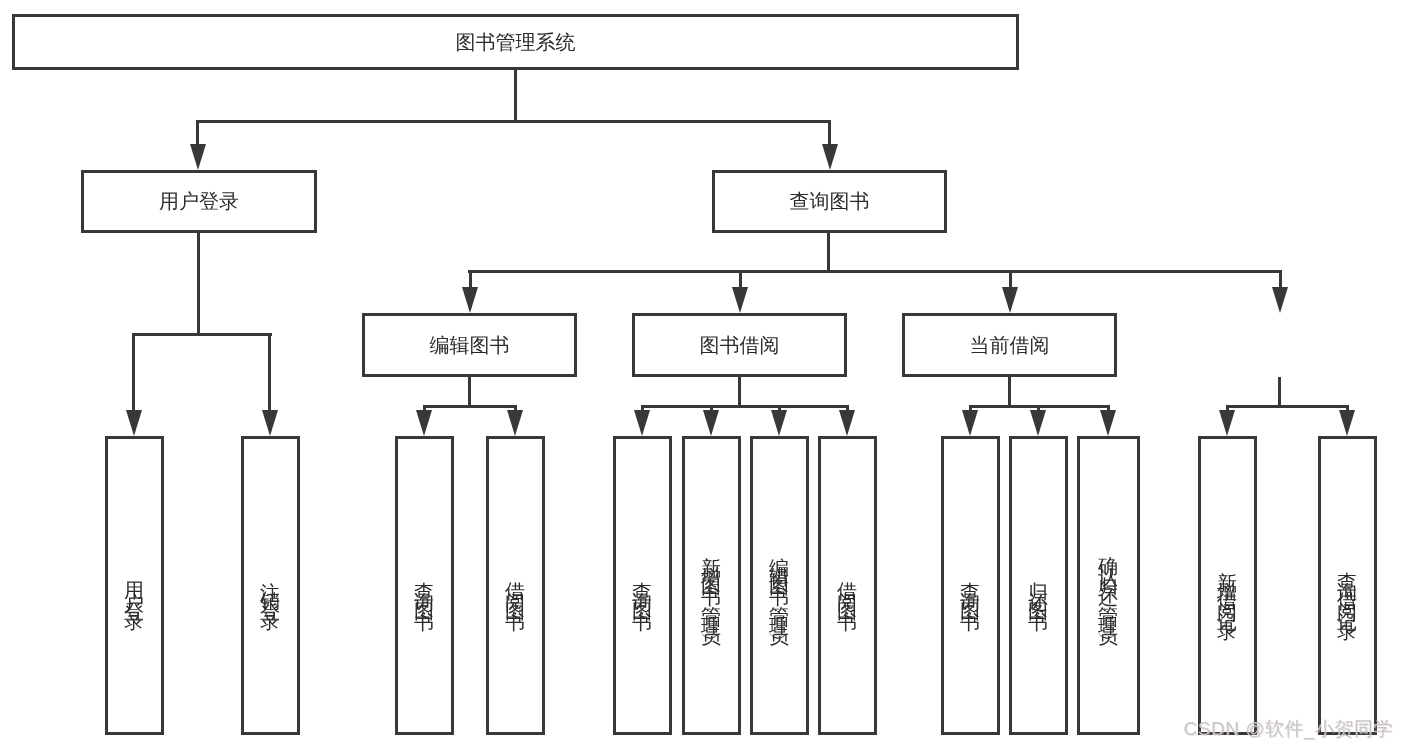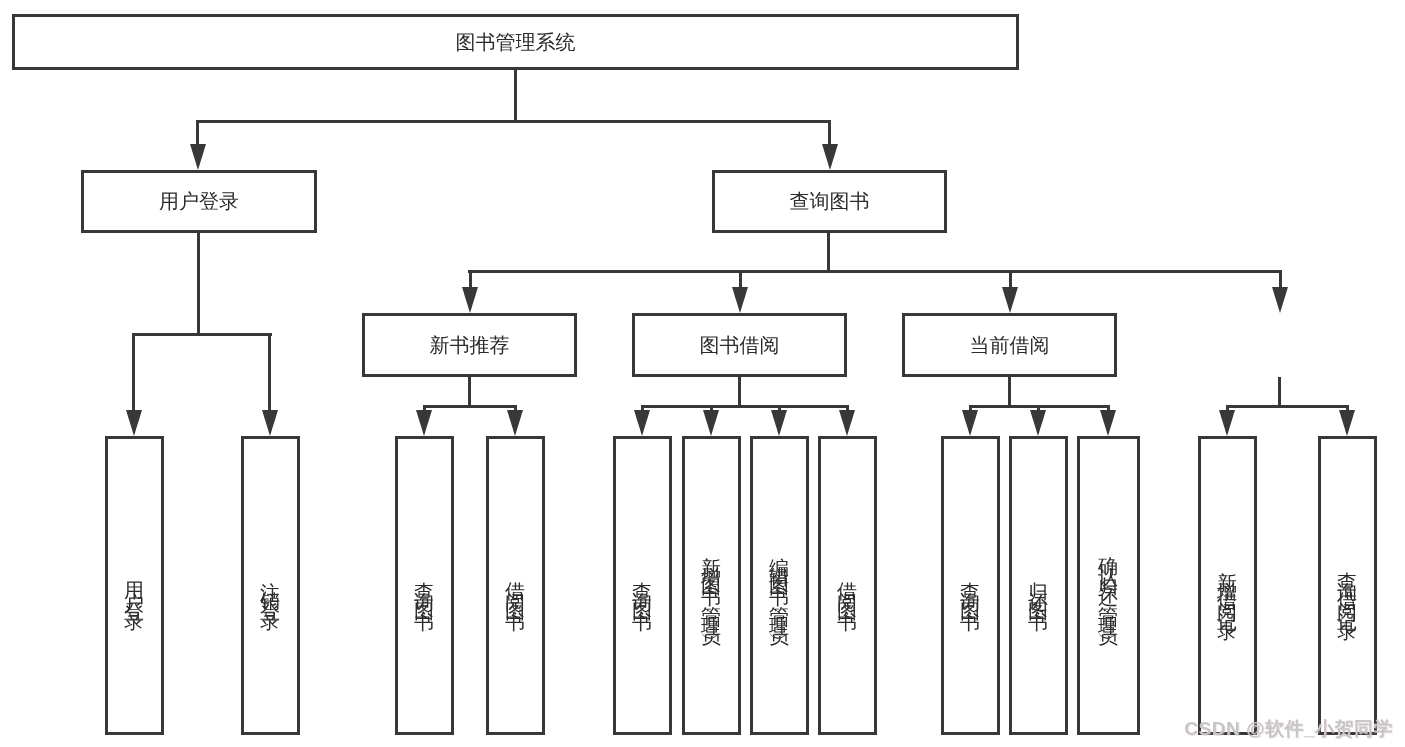--- a/index.html
+++ b/index.html
@@ -57,21 +57,20 @@
   .watermark {
     position: absolute;
     top: 716px;
     right: 12px;
     font-size: 19px;
     letter-spacing: 0.5px;
     color: #c6c6c6;
     text-shadow: 1px 1px 0 rgba(225, 190, 190, 0.45);
     z-index: 5;
     white-space: nowrap;
-    font-weight: bold;
   }
 </style>
 </head>
 <body>
 
 <div class="stage">
 
   <div class="node" style="left:12px; top:14px; width:1007px; height:56px;">图书管理系统</div>
 
   <div class="vline" style="left:514px; top:70px; height:52px;"></div>
@@ -95,21 +94,21 @@
   <div class="hline" style="left:468px; top:270px; width:813px;"></div>
   <div class="vline" style="left:469px; top:270px; height:20px;"></div>
   <div class="tri" style="left:462px; top:287px;"></div>
   <div class="vline" style="left:739px; top:270px; height:20px;"></div>
   <div class="tri" style="left:732px; top:287px;"></div>
   <div class="vline" style="left:1009px; top:270px; height:20px;"></div>
   <div class="tri" style="left:1002px; top:287px;"></div>
   <div class="vline" style="left:1279px; top:270px; height:20px;"></div>
   <div class="tri" style="left:1272px; top:287px;"></div>
 
-  <div class="node" style="left:362px; top:313px; width:215px; height:64px;">新书推荐</div>
+  <div class="node" style="left:362px; top:313px; width:215px; height:64px;">编辑图书</div>
   <div class="node" style="left:902px; top:313px; width:215px; height:64px;">当前借阅</div>
   <div class="node" style="left:632px; top:313px; width:215px; height:64px;">图书借阅</div>
 
   <div class="vline" style="left:468px; top:377px; height:30px;"></div>
   <div class="hline" style="left:423px; top:405px; width:94px;"></div>
   <div class="vline" style="left:423px; top:405px; height:8px;"></div>
   <div class="tri" style="left:416px; top:410px;"></div>
   <div class="vline" style="left:514px; top:405px; height:8px;"></div>
   <div class="tri" style="left:507px; top:410px;"></div>
 

